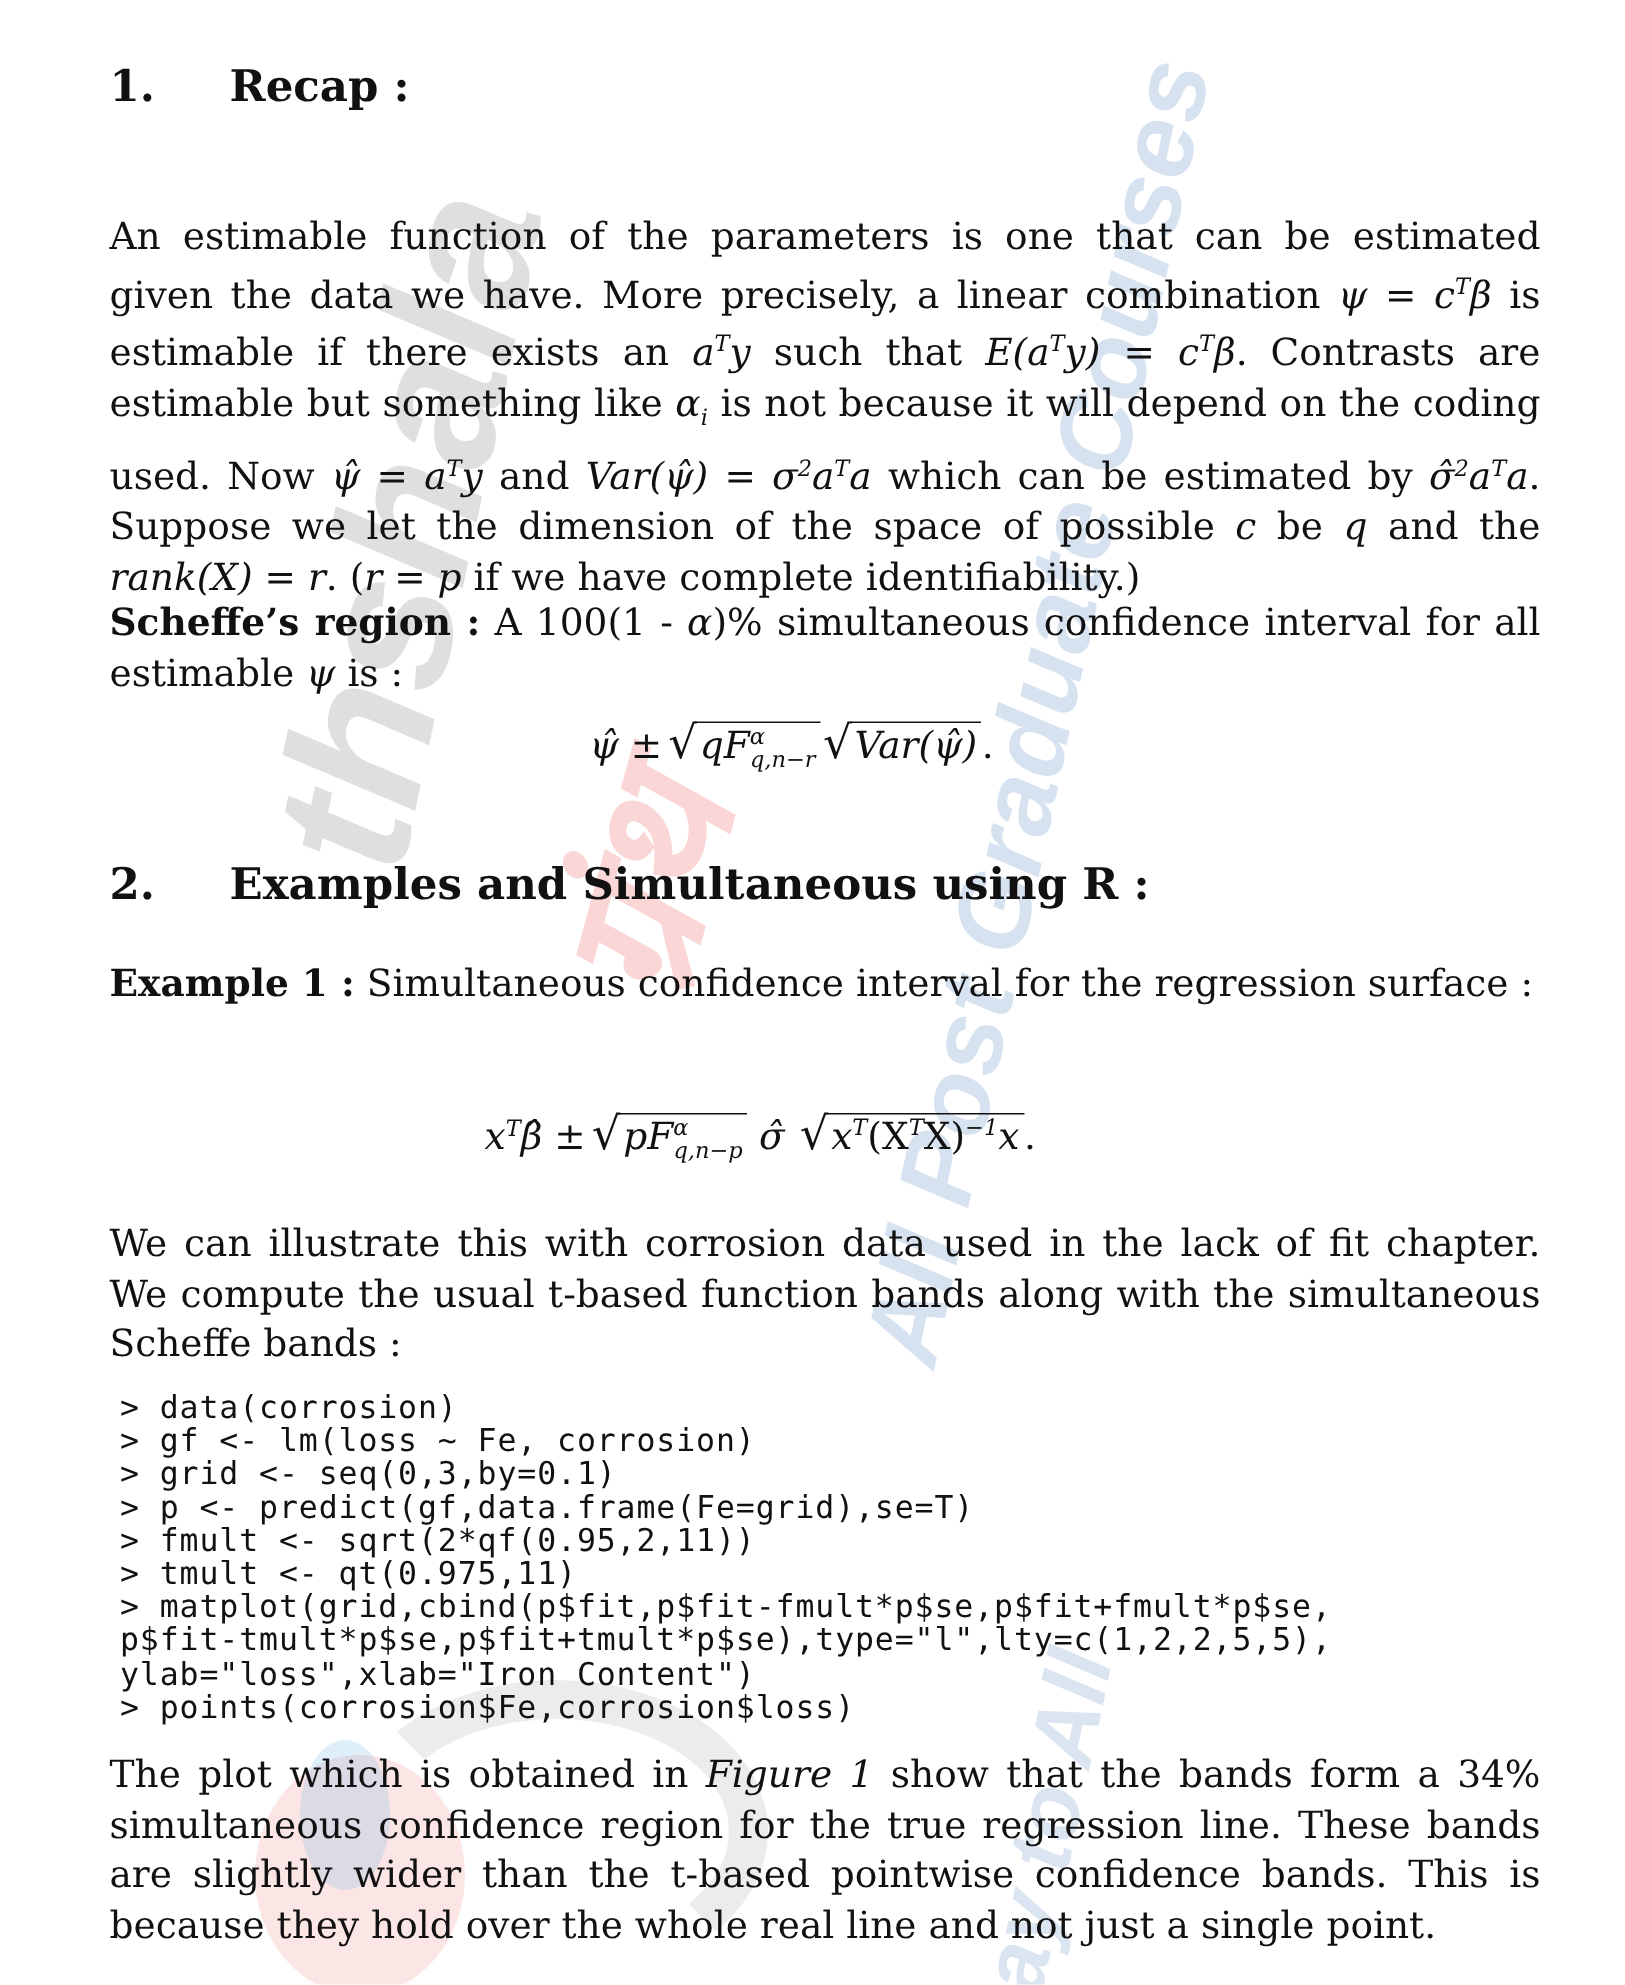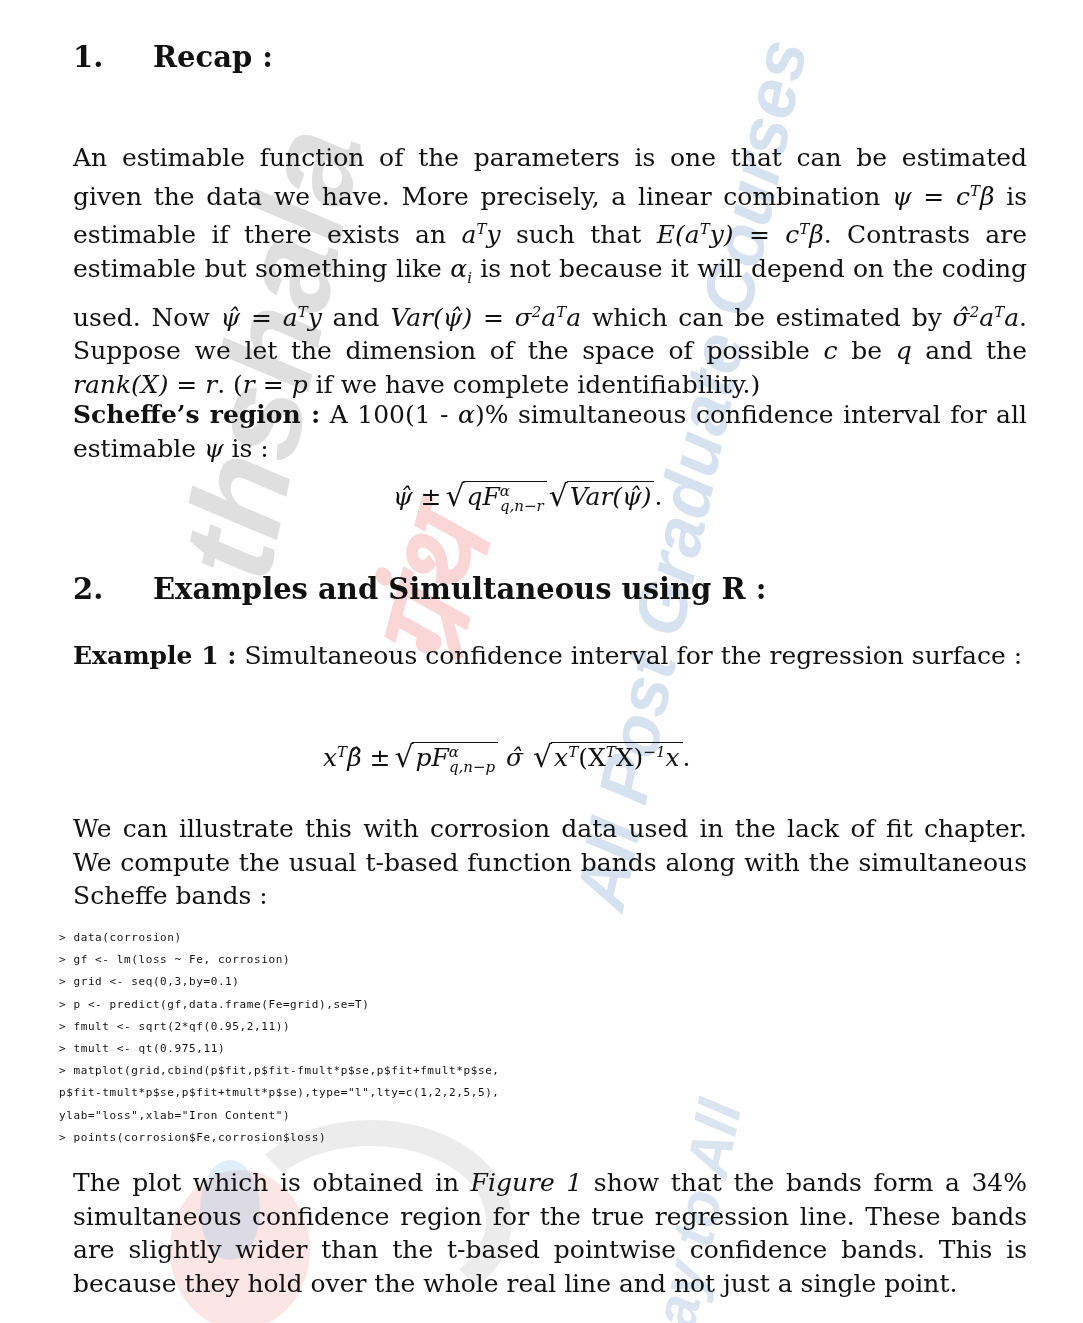--- a/index.html
+++ b/index.html
@@ -21,21 +21,21 @@
   .heading { position: absolute; left: 73px; font-weight: bold; font-size: 29px; }
   .heading .num { display: inline-block; width: 80px; }
   .para { position: absolute; left: 73px; width: 954px; font-size: 25px; line-height: 33.5px; text-align: justify; }
   .para i { font-family: "DejaVu Serif", serif; font-style: italic; }
   .bold { font-weight: bold; }
   .math { position: absolute; font-size: 25px; font-style: italic; white-space: nowrap; }
   .math .up { font-style: normal; }
   .sqrt { border-top: 1.5px solid #111; padding: 0 3px; position: relative; margin-left: 14px; }
   .sqrt::before { content: "√"; position: absolute; left: -18px; top: -4px; font-style: normal; font-size: 30px; }
   sup, sub { font-size: 15px; }
-  .code { position: absolute; left: 59px; font-family: "DejaVu Sans Mono", "Liberation Mono", monospace; font-size: 11px; line-height: 22.2px; white-space: pre; letter-spacing: 0.6px; }
+  .code { position: absolute; left: 80px; font-family: "DejaVu Sans Mono", "Liberation Mono", monospace; font-size: 21px; line-height: 22.2px; white-space: pre; letter-spacing: 0.6px; }
 </style>
 </head>
 <body>
 
 <div class="watermark wm-gray">thshala</div>
 <div class="watermark wm-red">ग्रंथ</div>
 <div class="watermark wm-blue">All Post Graduate Courses</div>
 <div class="watermark wm-blue2">ay to All</div>
 <div class="watermark wm-logo-a"></div>
 <div class="watermark wm-logo-b"></div>

